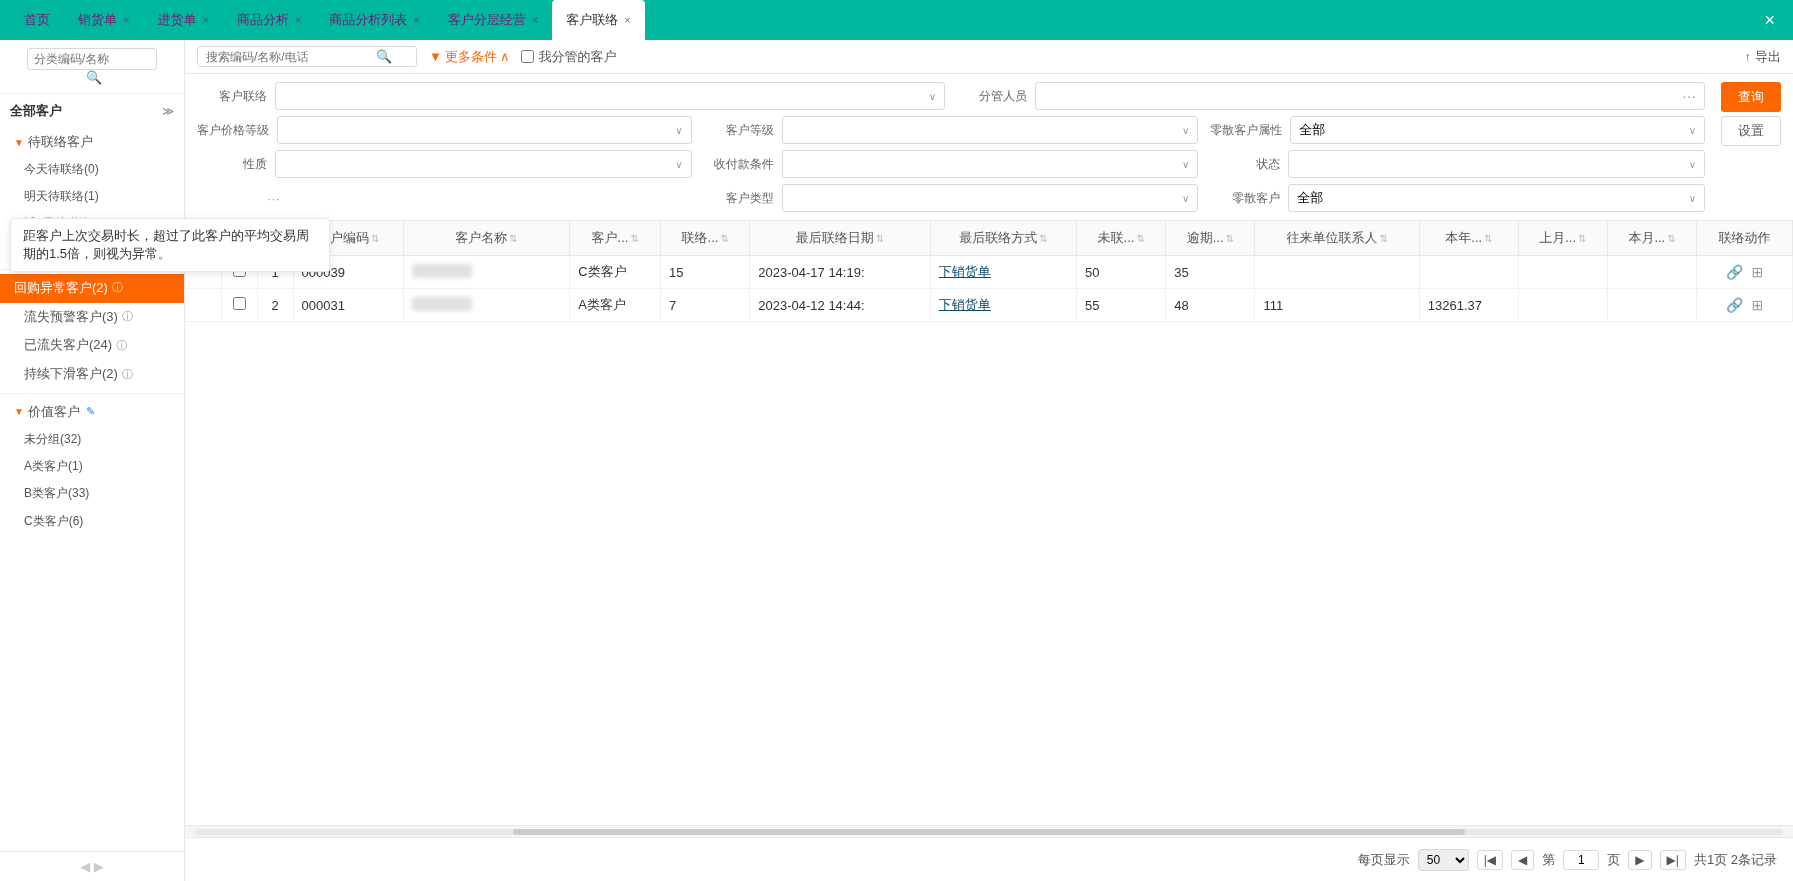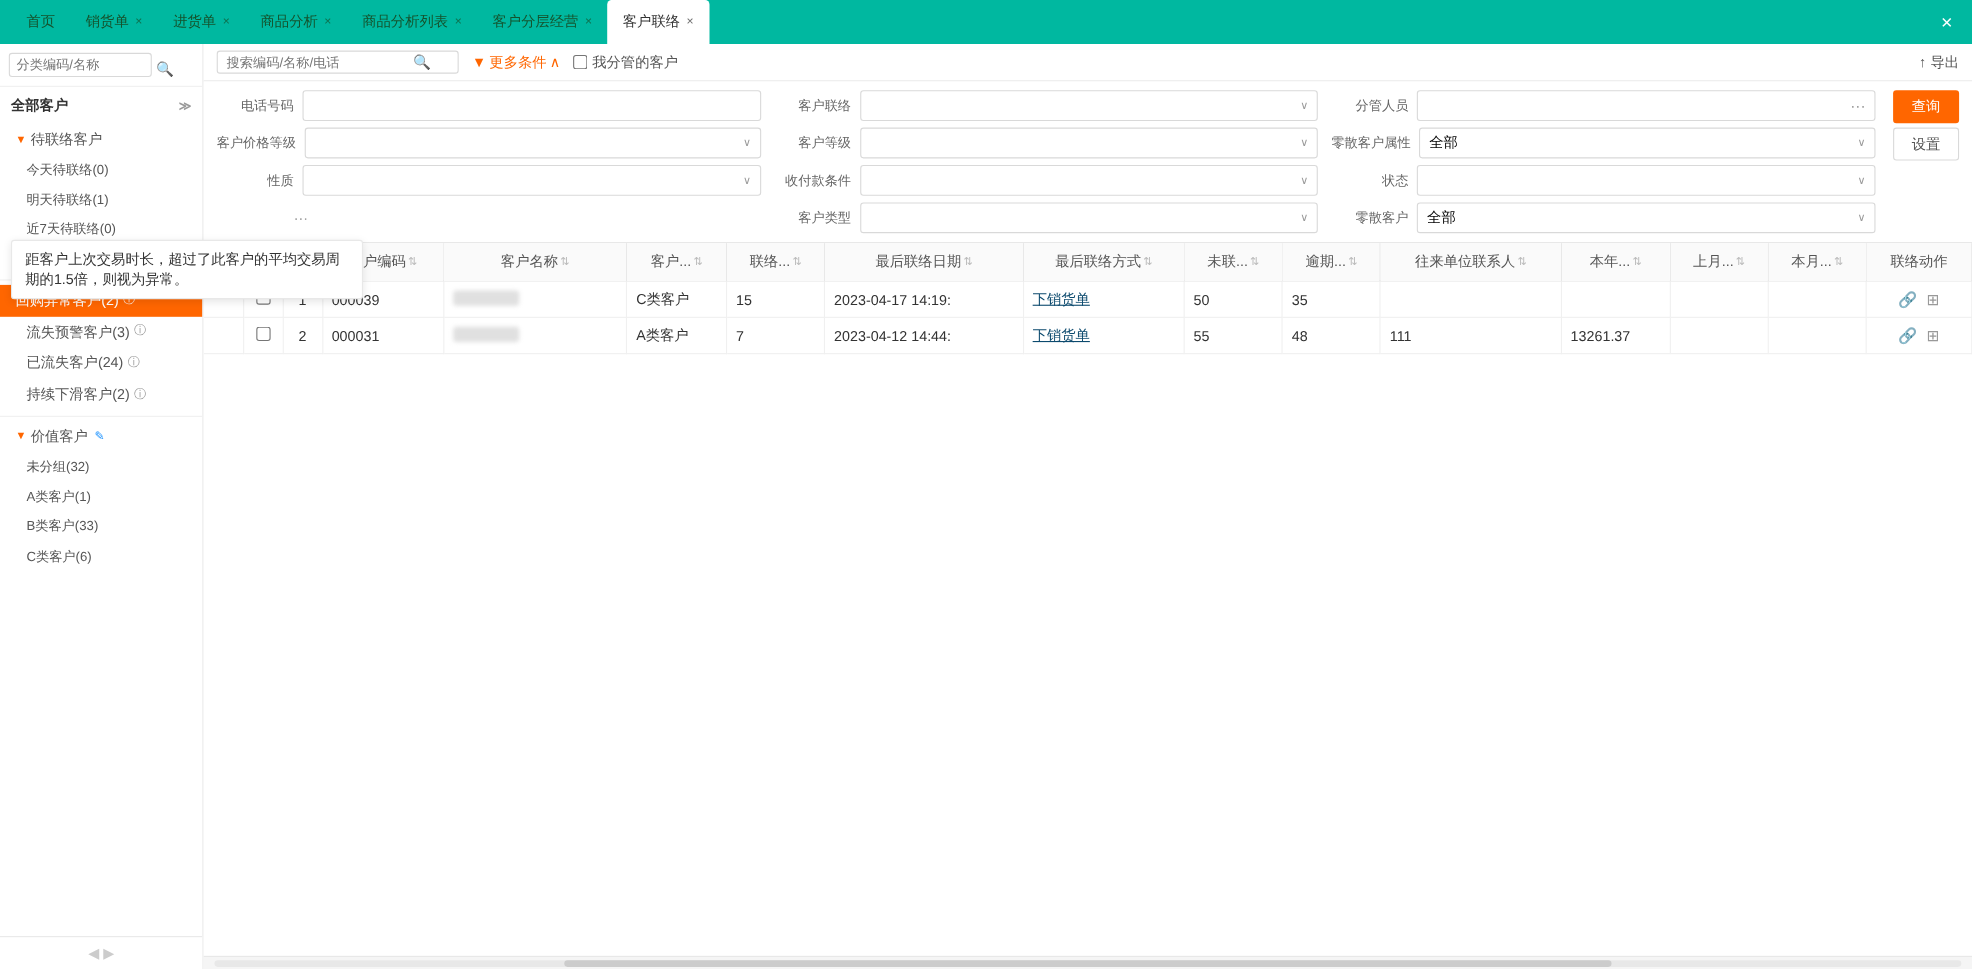--- a/index.html
+++ b/index.html
@@ -13,21 +13,21 @@
       align-items: center;
       padding: 0 10px;
       color: white;
     }
     .nav-item {
       padding: 0 14px;
       height: 40px;
       display: flex;
       align-items: center;
       cursor: pointer;
-      color: #14532d;
+      color: #701a75;
       font-size: 13px;
       white-space: nowrap;
     }
     .nav-item.active {
       background: white;
       color: #333;
       border-radius: 4px 4px 0 0;
     }
     .nav-item .close-x {
       margin-left: 6px;
@@ -54,22 +54,23 @@
       min-width: 185px;
       background: white;
       border-right: 1px solid #e8e8e8;
       display: flex;
       flex-direction: column;
       overflow: hidden;
     }
     .sidebar-search {
       padding: 8px;
       display: flex;
-      align-items: flex-end;
+      align-items: center;
       border-bottom: 1px solid #f0f0f0;
+      flex-direction: column;
     }
     .sidebar-search input {
       border: 1px solid #d9d9d9;
       border-radius: 3px;
       padding: 3px 6px;
       width: 130px;
       font-size: 12px;
       outline: none;
     }
     .sidebar-search-icon {
@@ -525,24 +526,20 @@
       <div class="export-btn">
         <span>↑</span>
         <span>导出</span>
       </div>
     </div>
 
     <div style="background:white; border-bottom:1px solid #e8e8e8; padding:8px 12px 8px 12px; display:flex; gap:8px;">
       <div style="flex:1;">
 
         <div class="filter-row">
-          <div class="filter-field">
-            <span class="filter-label">电话号码</span>
-            <input class="filter-input" type="text" value="" style="">
-          </div>
           <div class="filter-field">
             <span class="filter-label">客户联络</span>
             <div class="filter-select">
               <span></span>
               <span class="arrow">∨</span>
             </div>
           </div>
           <div class="filter-field">
             <span class="filter-label">分管人员</span>
             <div style="flex:1; border:1px solid #d9d9d9; border-radius:3px; height:28px; display:flex; align-items:center; padding:0 8px; cursor:pointer;">
@@ -779,15 +776,31 @@
         </tbody>
       </table>
     </div>
 
     <div class="h-scroll-area">
       <div class="h-scroll-track">
         <div class="h-scroll-thumb"></div>
       </div>
     </div>
 
+    <div class="pagination-bar">
+      <span>每页显示</span>
+      <select class="page-size-select">
+        <option>50</option>
+        <option>100</option>
+        <option>200</option>
+      </select>
+      <button class="page-nav-btn">|◀</button>
+      <button class="page-nav-btn">◀</button>
+      <span>第</span>
+      <input class="page-input" type="text" value="1" style="">
+      <span>页</span>
+      <button class="page-nav-btn">▶</button>
+      <button class="page-nav-btn">▶|</button>
+      <span>共1页 2条记录</span>
+    </div>
 
   </div>
 </div>
 
 </body></html>

